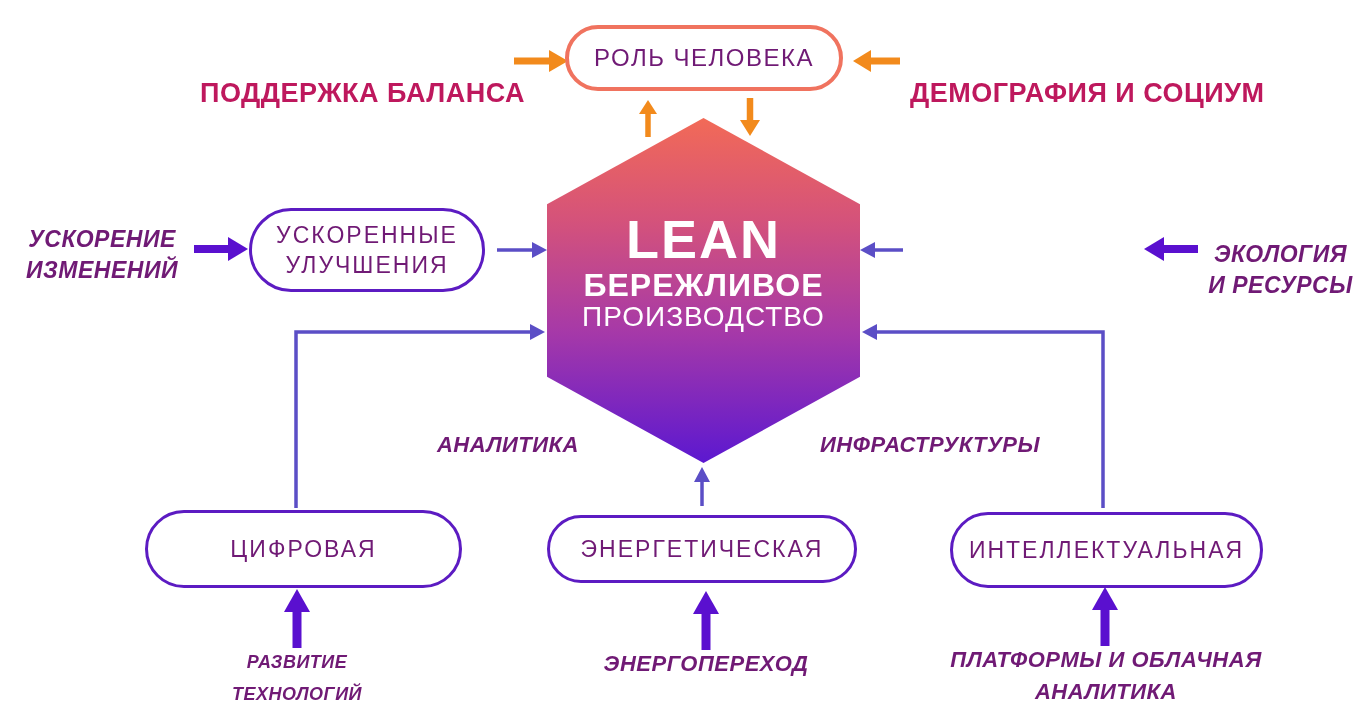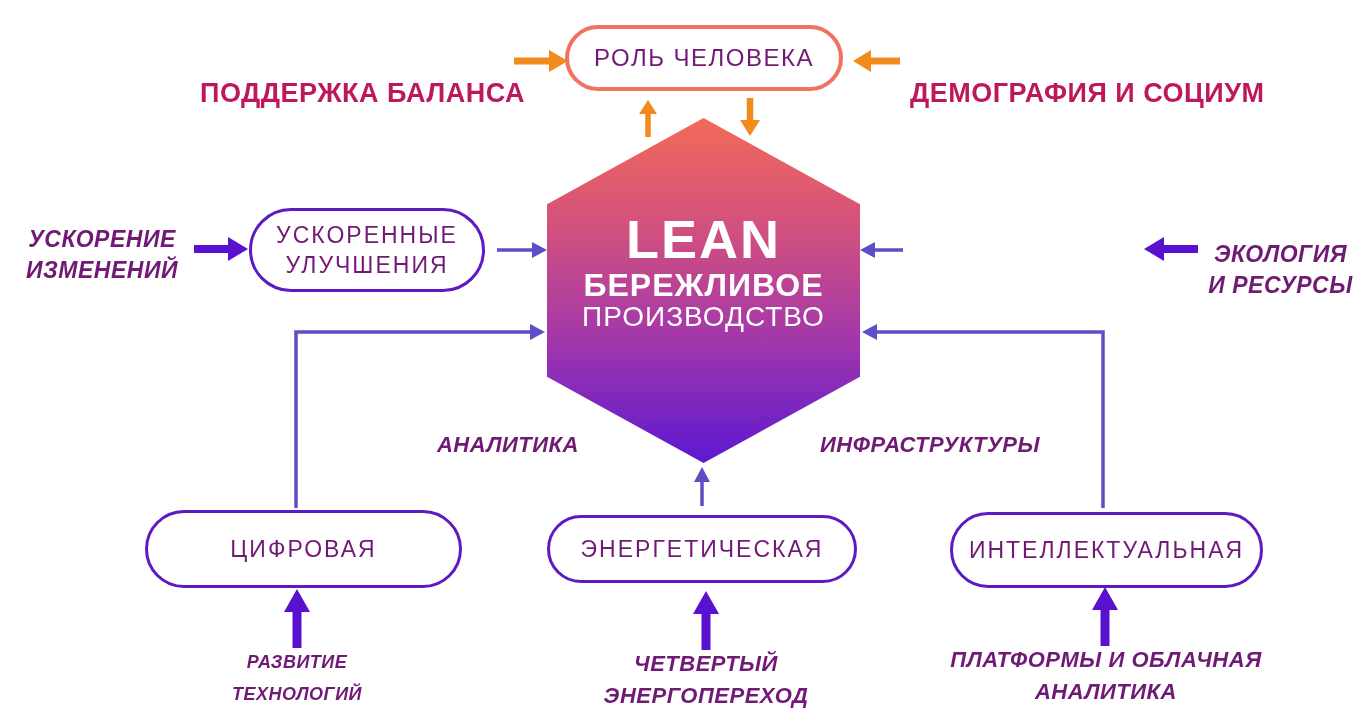--- a/index.html
+++ b/index.html
@@ -178,21 +178,20 @@
   </div>
 
   <div class="plabel" style="left:408px;top:432px;width:200px;font-size:22px;">АНАЛИТИКА</div>
   <div class="plabel" style="left:795px;top:432px;width:270px;font-size:22px;">ИНФРАСТРУКТУРЫ</div>
 
   <div class="plabel" style="left:171px;top:646px;width:252px;font-size:18px;line-height:32px;">
     <div>РАЗВИТИЕ</div>
     <div>ТЕХНОЛОГИЙ</div>
   </div>
   <div class="plabel" style="left:556px;top:648px;width:300px;font-size:22px;line-height:32px;">
-    <div>ЧЕТВЕРТЫЙ</div>
     <div>ЭНЕРГОПЕРЕХОД</div>
   </div>
   <div class="plabel" style="left:928px;top:644px;width:356px;font-size:22px;line-height:32px;">
     <div>ПЛАТФОРМЫ И ОБЛАЧНАЯ</div>
     <div>АНАЛИТИКА</div>
   </div>
 
 </div>
 
 </body></html>

